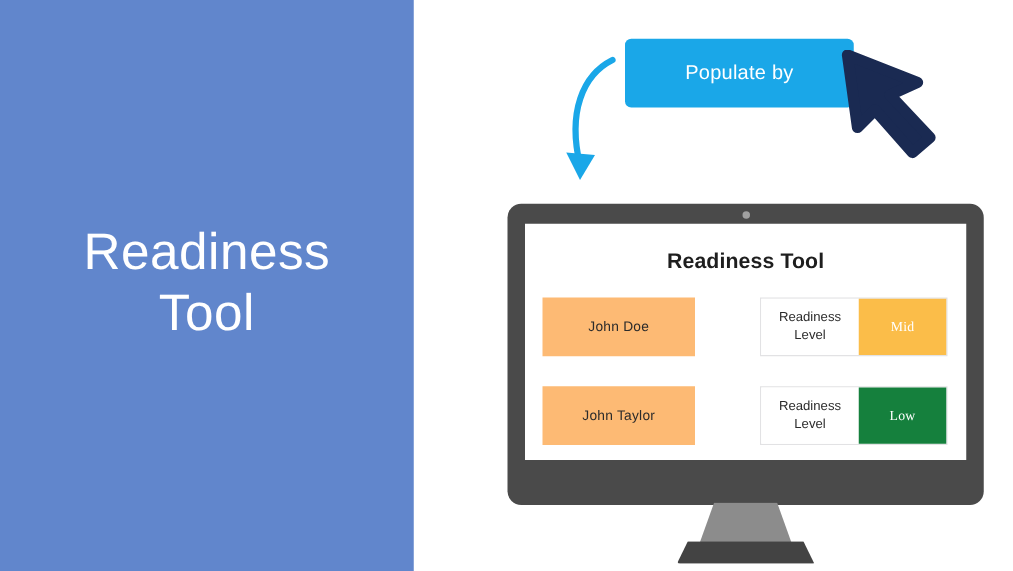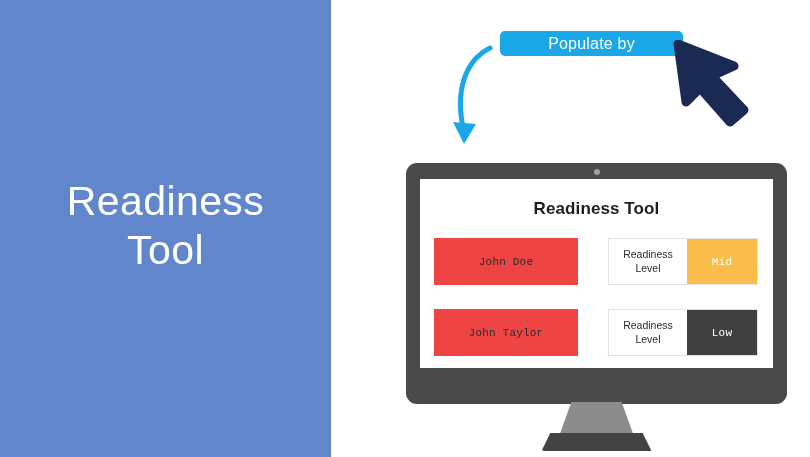--- a/index.html
+++ b/index.html
@@ -43,21 +43,21 @@
     white-space: pre-line;
     margin-top: -6px;
   }
 
   
   #populate-button {
     position: absolute;
     left: 500px;
     top: 31px;
     width: 183px;
-    height: 25px;
+    height: 55px;
     background: #1aa7e8;
     border: none;
     border-radius: 5px;
     color: #ffffff;
     font-family: "Liberation Sans", sans-serif;
     font-size: 16px;
     font-weight: 400;
     letter-spacing: 0.2px;
     cursor: pointer;
     padding: 0;
@@ -166,27 +166,27 @@
   .person-row {
     display: flex;
     align-items: center;
     justify-content: space-between;
     margin-bottom: 24px;
   }
   .person-row:last-child {
     margin-bottom: 0;
   }
   .name-cell {
-    width: 144px;
+    width: 122px;
     height: 47px;
-    background: #ef4444;
-    display: flex;
-    align-items: center;
-    justify-content: center;
-    font-family: Liberation Mono, monospace;
+    background: #fdba74;
+    display: flex;
+    align-items: center;
+    justify-content: center;
+    font-family: Liberation Sans, sans-serif;
     font-size: 11px;
     color: #2b2b2b;
     letter-spacing: 0.2px;
   }
   .level-cell {
     width: 150px;
     height: 47px;
     display: flex;
     background: #ffffff;
     border: 1px solid #e2e2e4;
@@ -204,21 +204,21 @@
     line-height: 1.3;
     text-align: center;
     background: #ffffff;
   }
   .level-badge {
     width: 70px;
     flex: 0 0 70px;
     display: flex;
     align-items: center;
     justify-content: center;
-    font-family: Liberation Mono, monospace;
+    font-family: Liberation Serif, serif;
     font-size: 11px;
     color: #ffffff;
     letter-spacing: 0.2px;
   }
 </style>
 </head>
 <body>
 
 <div id="stage">
 
@@ -258,21 +258,21 @@
 Level</div>
               <div class="level-badge" style="background: rgb(251, 189, 73);">Mid</div>
             </div>
           </div>
 
           <div class="person-row">
             <div class="name-cell">John Taylor</div>
             <div class="level-cell">
               <div class="level-label" style="white-space: pre-line;">Readiness
 Level</div>
-              <div class="level-badge" style="background: #404040;">Low</div>
+              <div class="level-badge" style="background: #15803d;">Low</div>
             </div>
           </div>
 
         </div>
       </div>
     </div>
     <div id="monitor-neck"></div>
     <div id="monitor-base"></div>
   </div>
 

